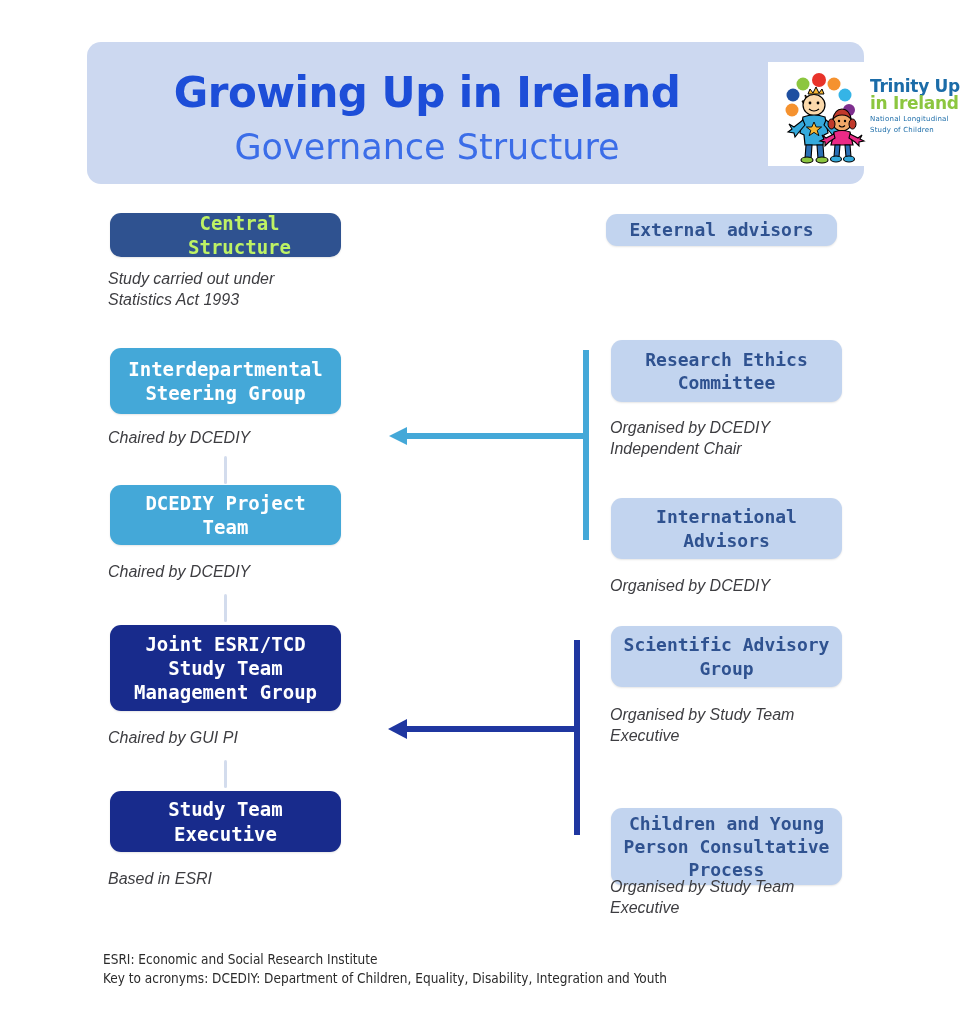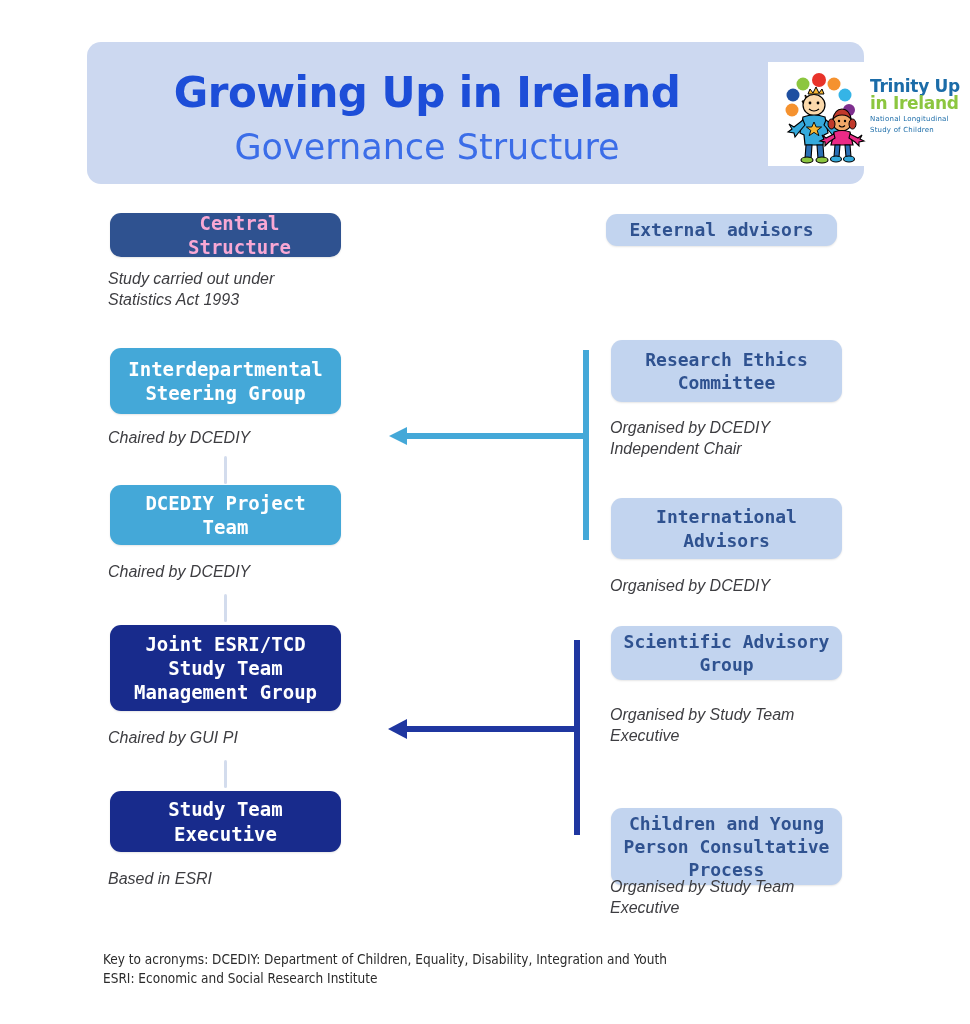--- a/index.html
+++ b/index.html
@@ -107,21 +107,21 @@
     align-items: center;
     justify-content: center;
     text-align: center;
     font-family: "DejaVu Sans Mono", monospace;
     font-weight: bold;
     line-height: 1.28;
     box-sizing: border-box;
     padding: 4px 8px;
     box-shadow: 0 1px 2px rgba(0,0,0,0.10);
   }
-  .box-slate   { background: #2f5290; color: #f9a8d4; padding-left: 36px; }
+  .box-slate   { background: #2f5290; color: #bef264; padding-left: 36px; }
   .box-cyan    { background: #44a8d8; color: #ffffff; }
   .box-navy    { background: #182b8c; color: #ffffff; }
   .box-pale    { background: #c2d4ef; color: #2f5290; }
 
   .caption {
     position: absolute;
     text-align: left;
     font-family: "Liberation Sans", sans-serif;
     font-size: 16px;
     color: #3d3d41;
@@ -277,21 +277,21 @@
 </div>
 
 <div class="node-box box-pale" style="left:611px; top:498px; width:231px; height:61px; font-size:18px; flex-direction:column;">
   <span>International</span>
   <span>Advisors</span>
 </div>
 <div class="caption" style="left:610px; top:575px; width:235px;">
   <div>Organised by DCEDIY</div>
 </div>
 
-<div class="node-box box-pale" style="left:611px; top:626px; width:231px; height:54px; font-size:18px; flex-direction:column;">
+<div class="node-box box-pale" style="left:611px; top:626px; width:231px; height:61px; font-size:18px; flex-direction:column;">
   <span>Scientific Advisory</span>
   <span>Group</span>
 </div>
 <div class="caption" style="left:610px; top:704px; width:235px;">
   <div>Organised by Study Team</div>
   <div>Executive</div>
 </div>
 
 <div class="node-box box-pale" style="left:611px; top:808px; width:231px; height:77px; font-size:18px; flex-direction:column;">
   <span>Children and Young</span>
@@ -313,15 +313,15 @@
 
 <svg class="arrow-svg" style="left:385px; top:640px; width:205px; height:195px;" viewBox="0 0 205 195">
   <g fill="#1f36a0" stroke="none">
     <rect x="189" y="0" width="6" height="195"></rect>
     <rect x="22" y="86" width="170" height="6"></rect>
     <path d="M22 79 L22 99 L3 89 Z"></path>
   </g>
 </svg>
 
 <div class="footer-key">
+  <div>ESRI: Economic and Social Research Institute</div>
   <div>Key to acronyms: DCEDIY: Department of Children, Equality, Disability, Integration and Youth</div>
-  <div>ESRI: Economic and Social Research Institute</div>
 </div>
 
 </body></html>

